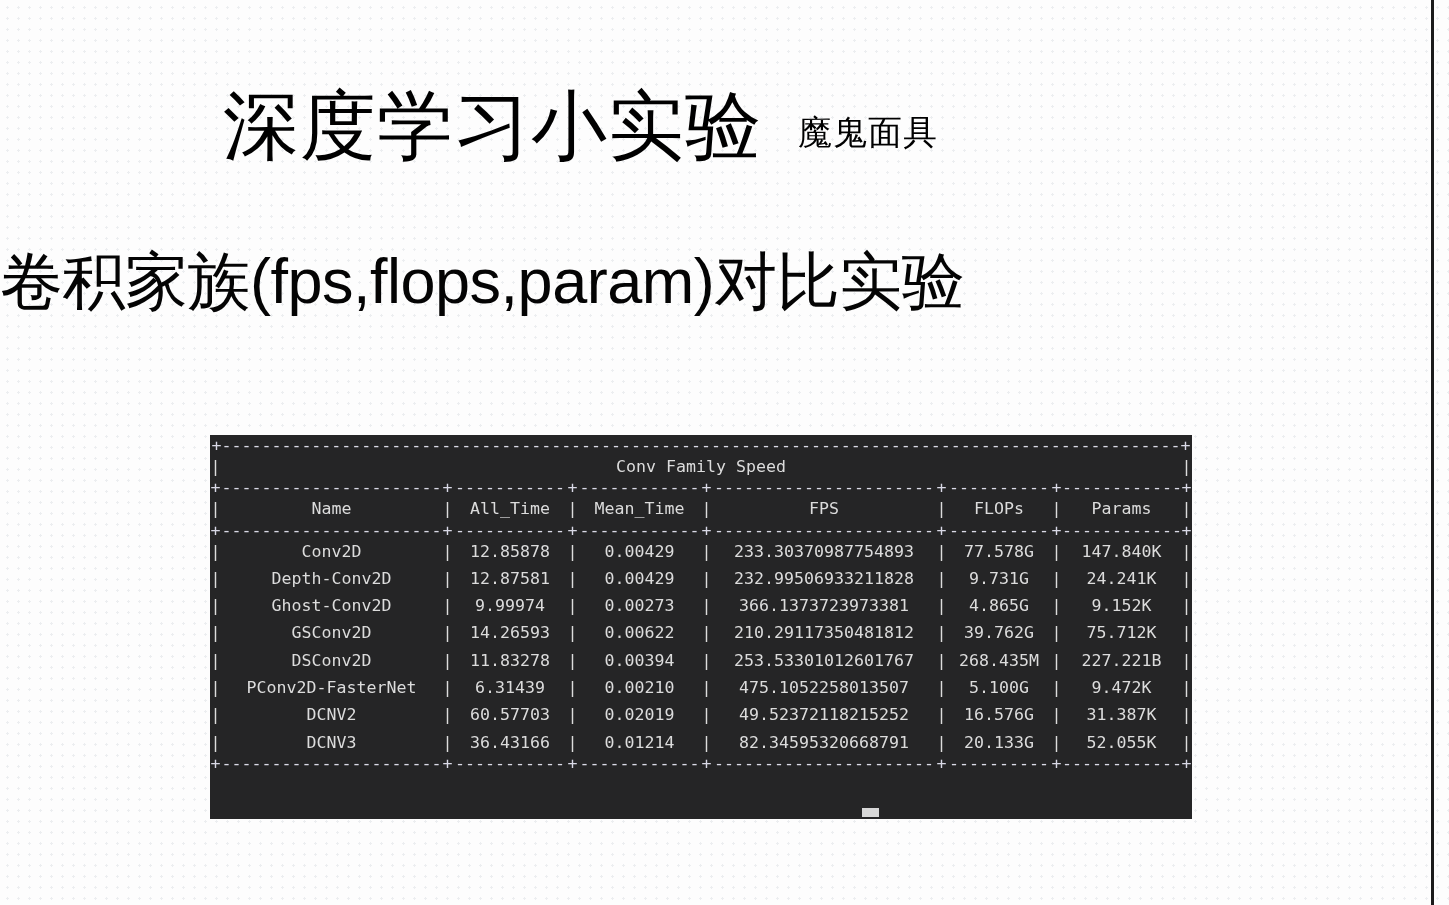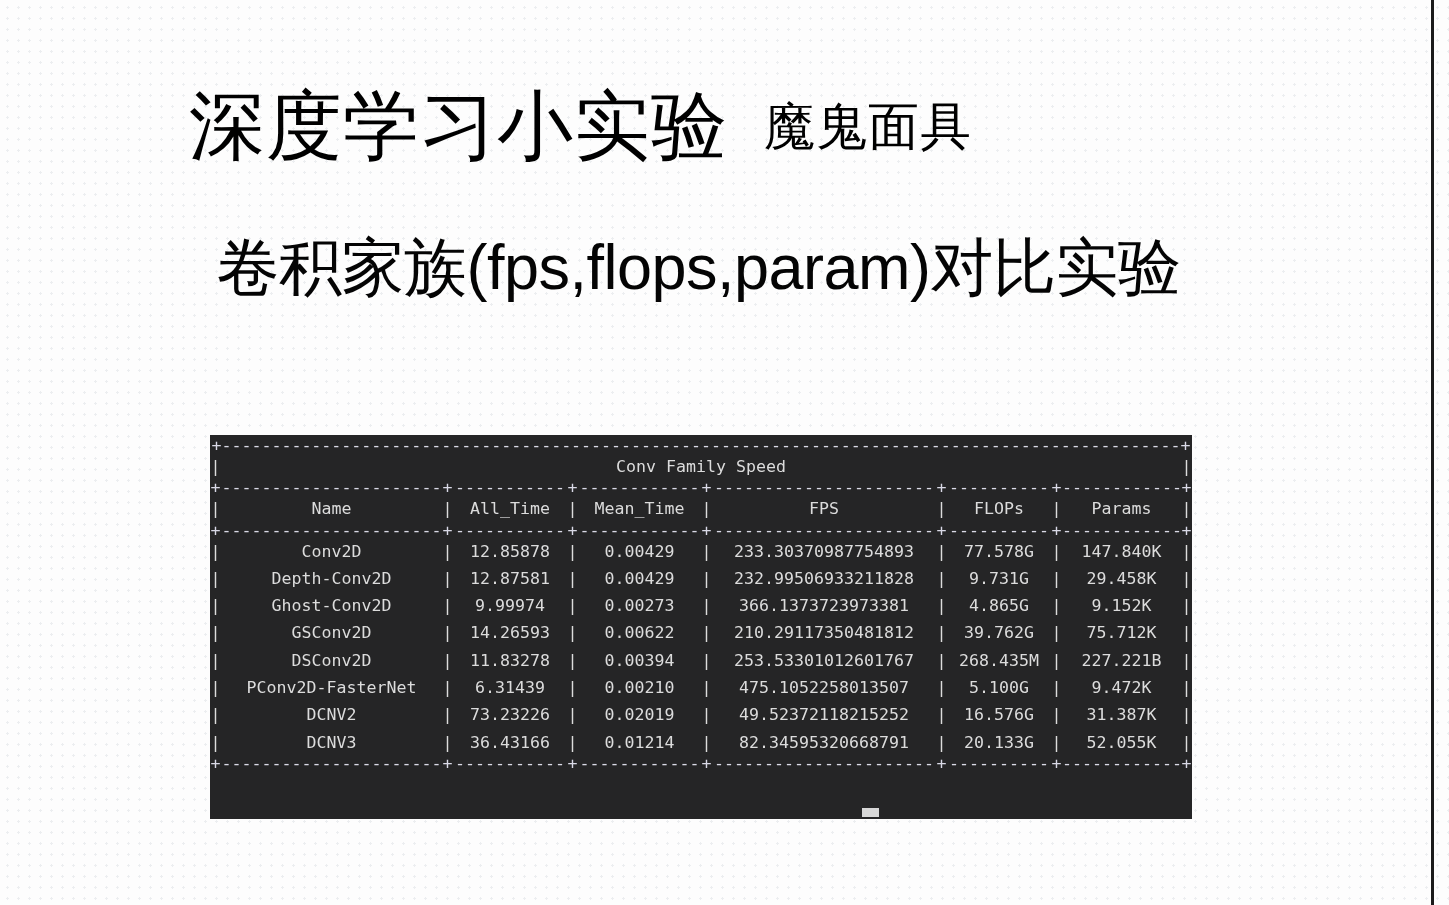--- a/index.html
+++ b/index.html
@@ -43,36 +43,35 @@
   #main-title {
     font-family: "Liberation Serif", "DejaVu Serif", serif;
     font-size: 76px;
     line-height: 1;
     color: #000;
     letter-spacing: 1px;
     white-space: nowrap;
   }
   #author-name {
     font-family: "Liberation Serif", "DejaVu Serif", serif;
-    font-size: 51px;
+    font-size: 34px;
     line-height: 1;
     color: #000;
     letter-spacing: 1px;
     white-space: nowrap;
     position: relative;
     top: -8px;
   }
 
   
   #subtitle-block {
     position: absolute;
-    top: 224px;
+    top: 238px;
     left: 0;
     width: 1397px;
-    text-align: center;
   }
   .subtitle-line {
     font-family: "Liberation Sans", sans-serif;
     font-size: 63px;
     line-height: 1.38;
     color: #040404;
     white-space: nowrap;
     letter-spacing: -0.5px;
   }
 
@@ -313,21 +312,21 @@
             <td class="name-cell">Depth-Conv2D</td>
             <td class="pipe">|</td>
             <td class="num-cell">12.87581</td>
             <td class="pipe">|</td>
             <td class="num-cell">0.00429</td>
             <td class="pipe">|</td>
             <td class="num-cell">232.99506933211828</td>
             <td class="pipe">|</td>
             <td class="num-cell">9.731G</td>
             <td class="pipe">|</td>
-            <td class="num-cell">29.458K</td>
+            <td class="num-cell">24.241K</td>
             <td class="pipe">|</td>
           </tr>
           <tr>
             <td class="pipe">|</td>
             <td class="name-cell">Ghost-Conv2D</td>
             <td class="pipe">|</td>
             <td class="num-cell">9.99974</td>
             <td class="pipe">|</td>
             <td class="num-cell">0.00273</td>
             <td class="pipe">|</td>
@@ -380,21 +379,21 @@
             <td class="pipe">|</td>
             <td class="num-cell">5.100G</td>
             <td class="pipe">|</td>
             <td class="num-cell">9.472K</td>
             <td class="pipe">|</td>
           </tr>
           <tr>
             <td class="pipe">|</td>
             <td class="name-cell">DCNV2</td>
             <td class="pipe">|</td>
-            <td class="num-cell">73.23226</td>
+            <td class="num-cell">60.57703</td>
             <td class="pipe">|</td>
             <td class="num-cell">0.02019</td>
             <td class="pipe">|</td>
             <td class="num-cell">49.52372118215252</td>
             <td class="pipe">|</td>
             <td class="num-cell">16.576G</td>
             <td class="pipe">|</td>
             <td class="num-cell">31.387K</td>
             <td class="pipe">|</td>
           </tr>

